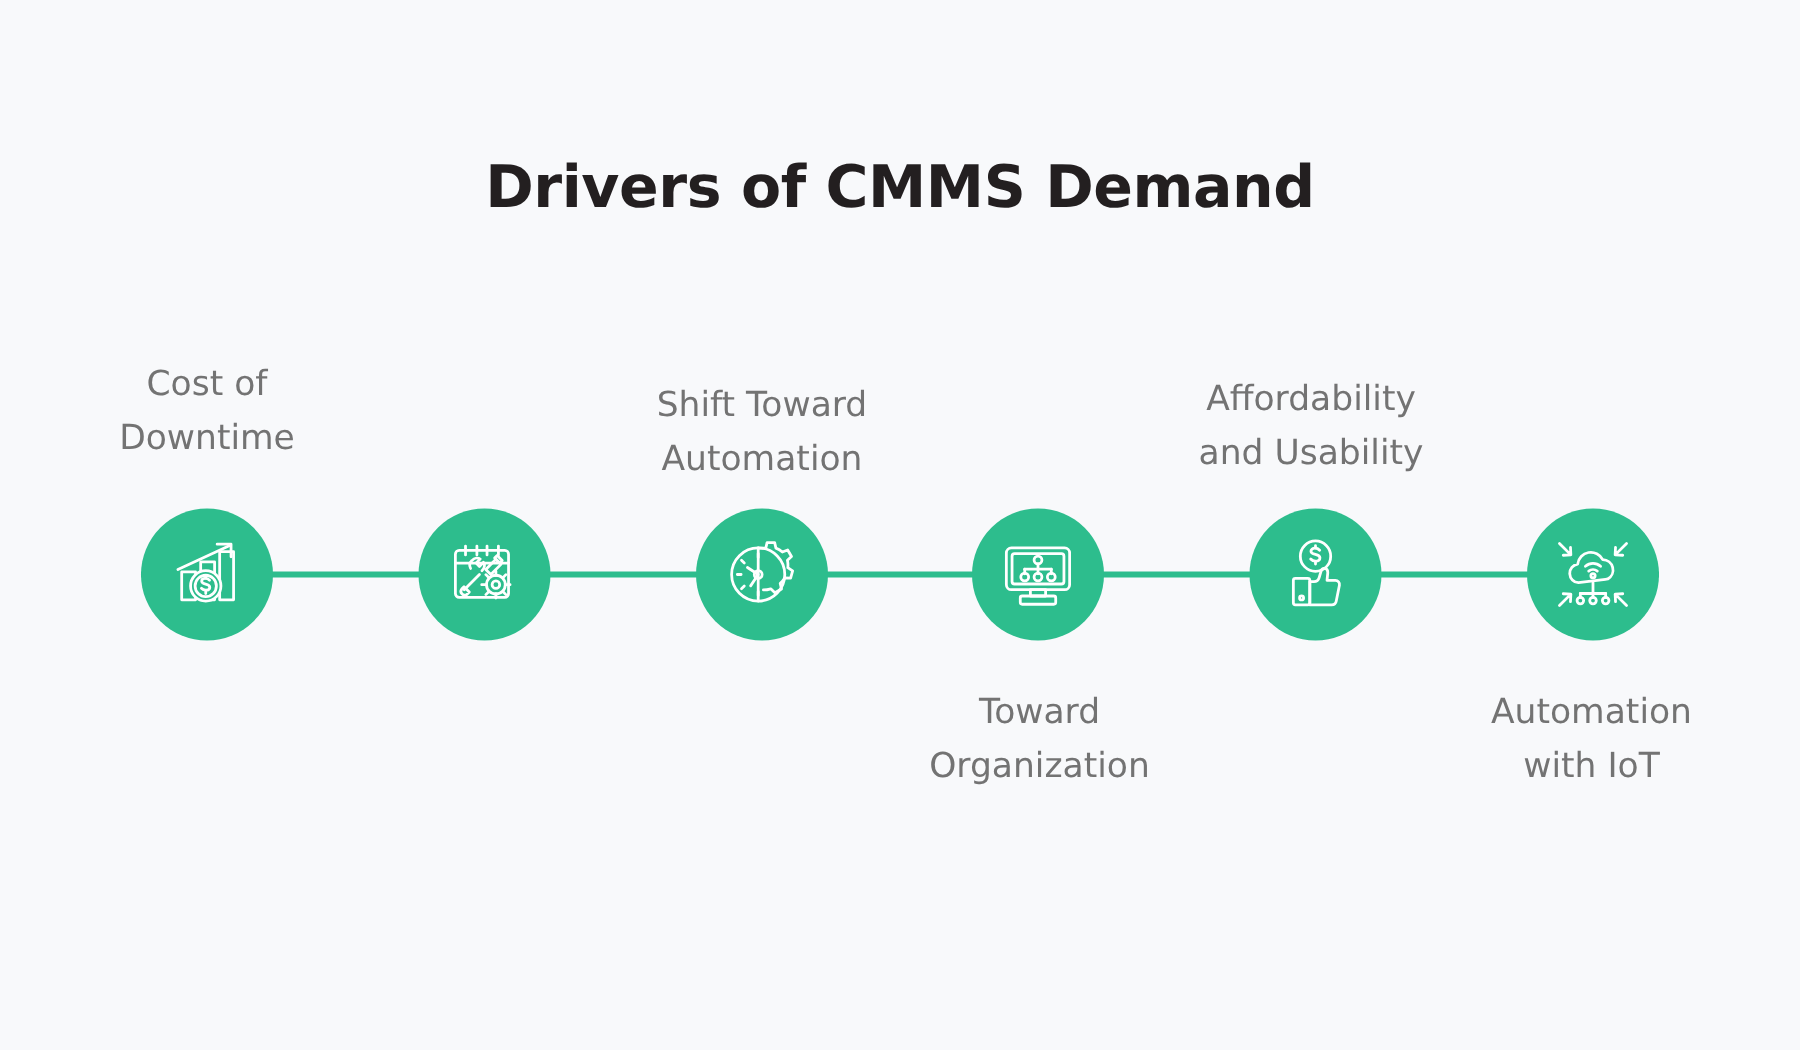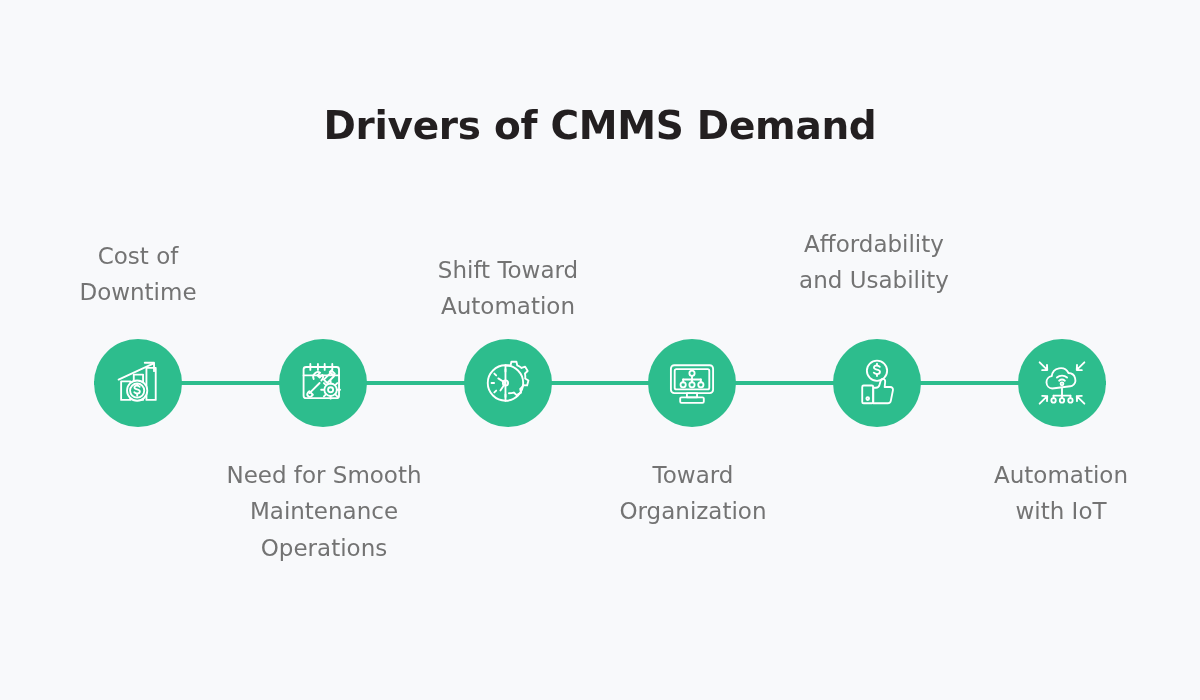--- a/index.html
+++ b/index.html
@@ -83,21 +83,21 @@
     color: #737373;
     line-height: 1.58;
     width: 260px;
     white-space: pre-line;
   }
 
   .lbl-0 { left: 8px;    top: 238px; }
   .lbl-1 { left: 194px;  top: 457px; }
   .lbl-2 { left: 378px;  top: 252px; text-align: center; }
   .lbl-3 { left: 563px;  top: 457px; }
-  .lbl-4 { left: 744px;  top: 226px; }
+  .lbl-4 { left: 744px;  top: 248px; }
   .lbl-5 { left: 931px;  top: 457px; }
 </style>
 </head>
 <body>
 
 <div class="canvas">
 
   <div class="title">Drivers of CMMS Demand</div>
 
   <div class="timeline">
@@ -200,23 +200,20 @@
           <path d="M5.5 56.5 L14.5 47.5M14.5 47.5 L8.5 47.2M14.5 47.5 L14.2 53.5"></path>
           <path d="M58.5 56.5 L49.5 47.5M49.5 47.5 L55.5 47.2M49.5 47.5 L49.8 53.5"></path>
         </svg>
       </span>
     </div>
 
   </div>
 
   <div class="label lbl-0">Cost of
 Downtime</div>
-  <div class="label lbl-1">Need for Smooth
-Maintenance
-Operations</div>
   <div class="label lbl-2">Shift Toward
 Automation</div>
   <div class="label lbl-3">Toward
 Organization</div>
   <div class="label lbl-4">Affordability
 and Usability</div>
   <div class="label lbl-5">Automation
 with IoT</div>
 
 </div>

